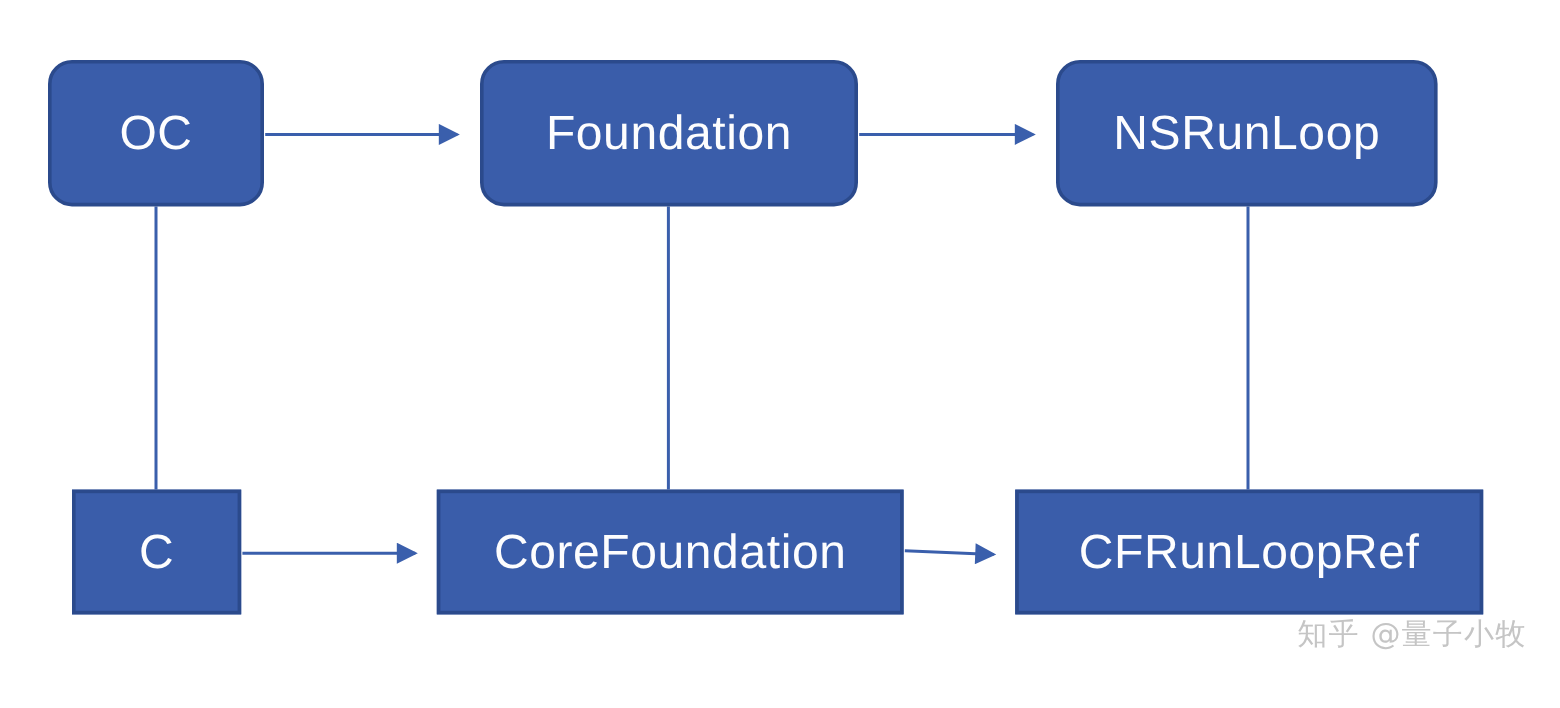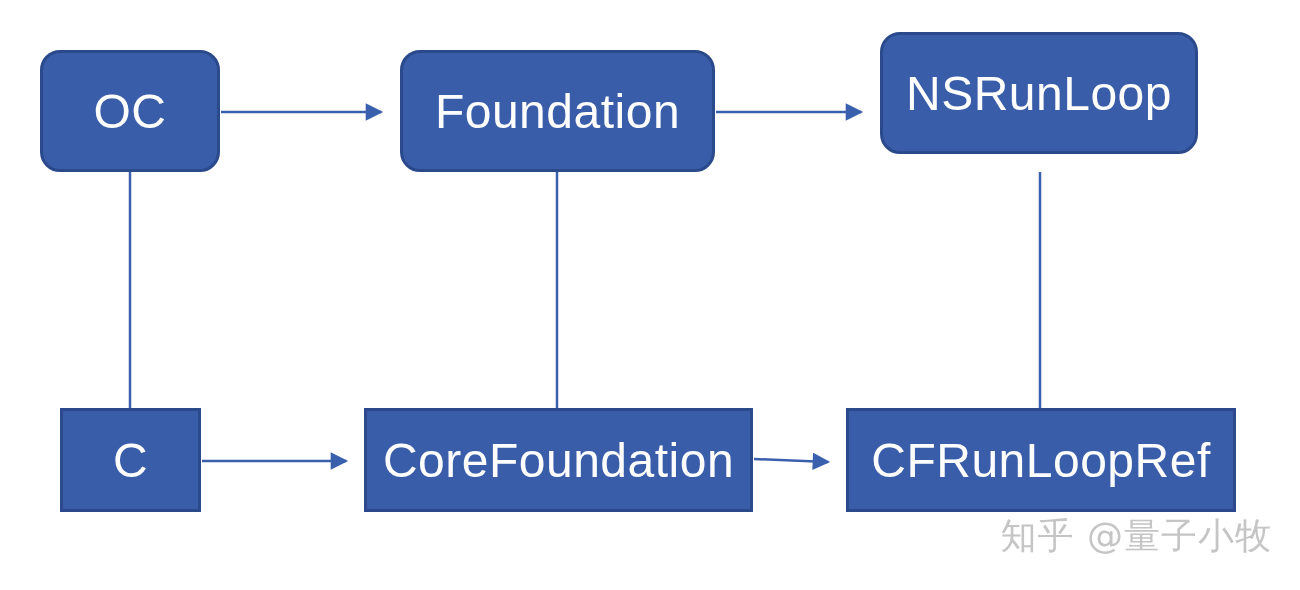--- a/index.html
+++ b/index.html
@@ -24,40 +24,40 @@
   }
   .node {
     position: absolute;
     box-sizing: border-box;
     background: #3A5DAA;
     border: 3px solid #2B4A8C;
     color: #FDFDFE;
     display: flex;
     align-items: center;
     justify-content: center;
-    font-size: 48px;
+    font-size: 40px;
     font-weight: 400;
     letter-spacing: 0.5px;
     white-space: nowrap;
   }
   .node.rounded {
     border-radius: 20px;
   }
   #node-oc            { left: 40px;  top: 50px;  width: 180px; height: 122px; }
   #node-foundation    { left: 400px; top: 50px;  width: 315px; height: 122px; text-align: right; }
-  #node-nsrunloop     { left: 880px; top: 32px;  width: 318px; height: 122px; }
+  #node-nsrunloop     { left: 880px; top: 50px;  width: 318px; height: 122px; }
   #node-c             { left: 60px;  top: 408px; width: 141px; height: 104px; }
   #node-corefoundation{ left: 364px; top: 408px; width: 389px; height: 104px; }
   #node-cfrunloopref  { left: 846px; top: 408px; width: 390px; height: 104px; }
 
   .watermark {
     position: absolute;
     right: 28px;
     top: 512px;
-    font-size: 36px;
+    font-size: 25px;
     color: #C5C5C5;
     letter-spacing: 1px;
     text-shadow: 1px 1px 0 #ffffff;
     font-family: "DejaVu Sans", "Liberation Sans", sans-serif;
   }
 </style>
 </head>
 <body>
 
 <div id="canvas">

